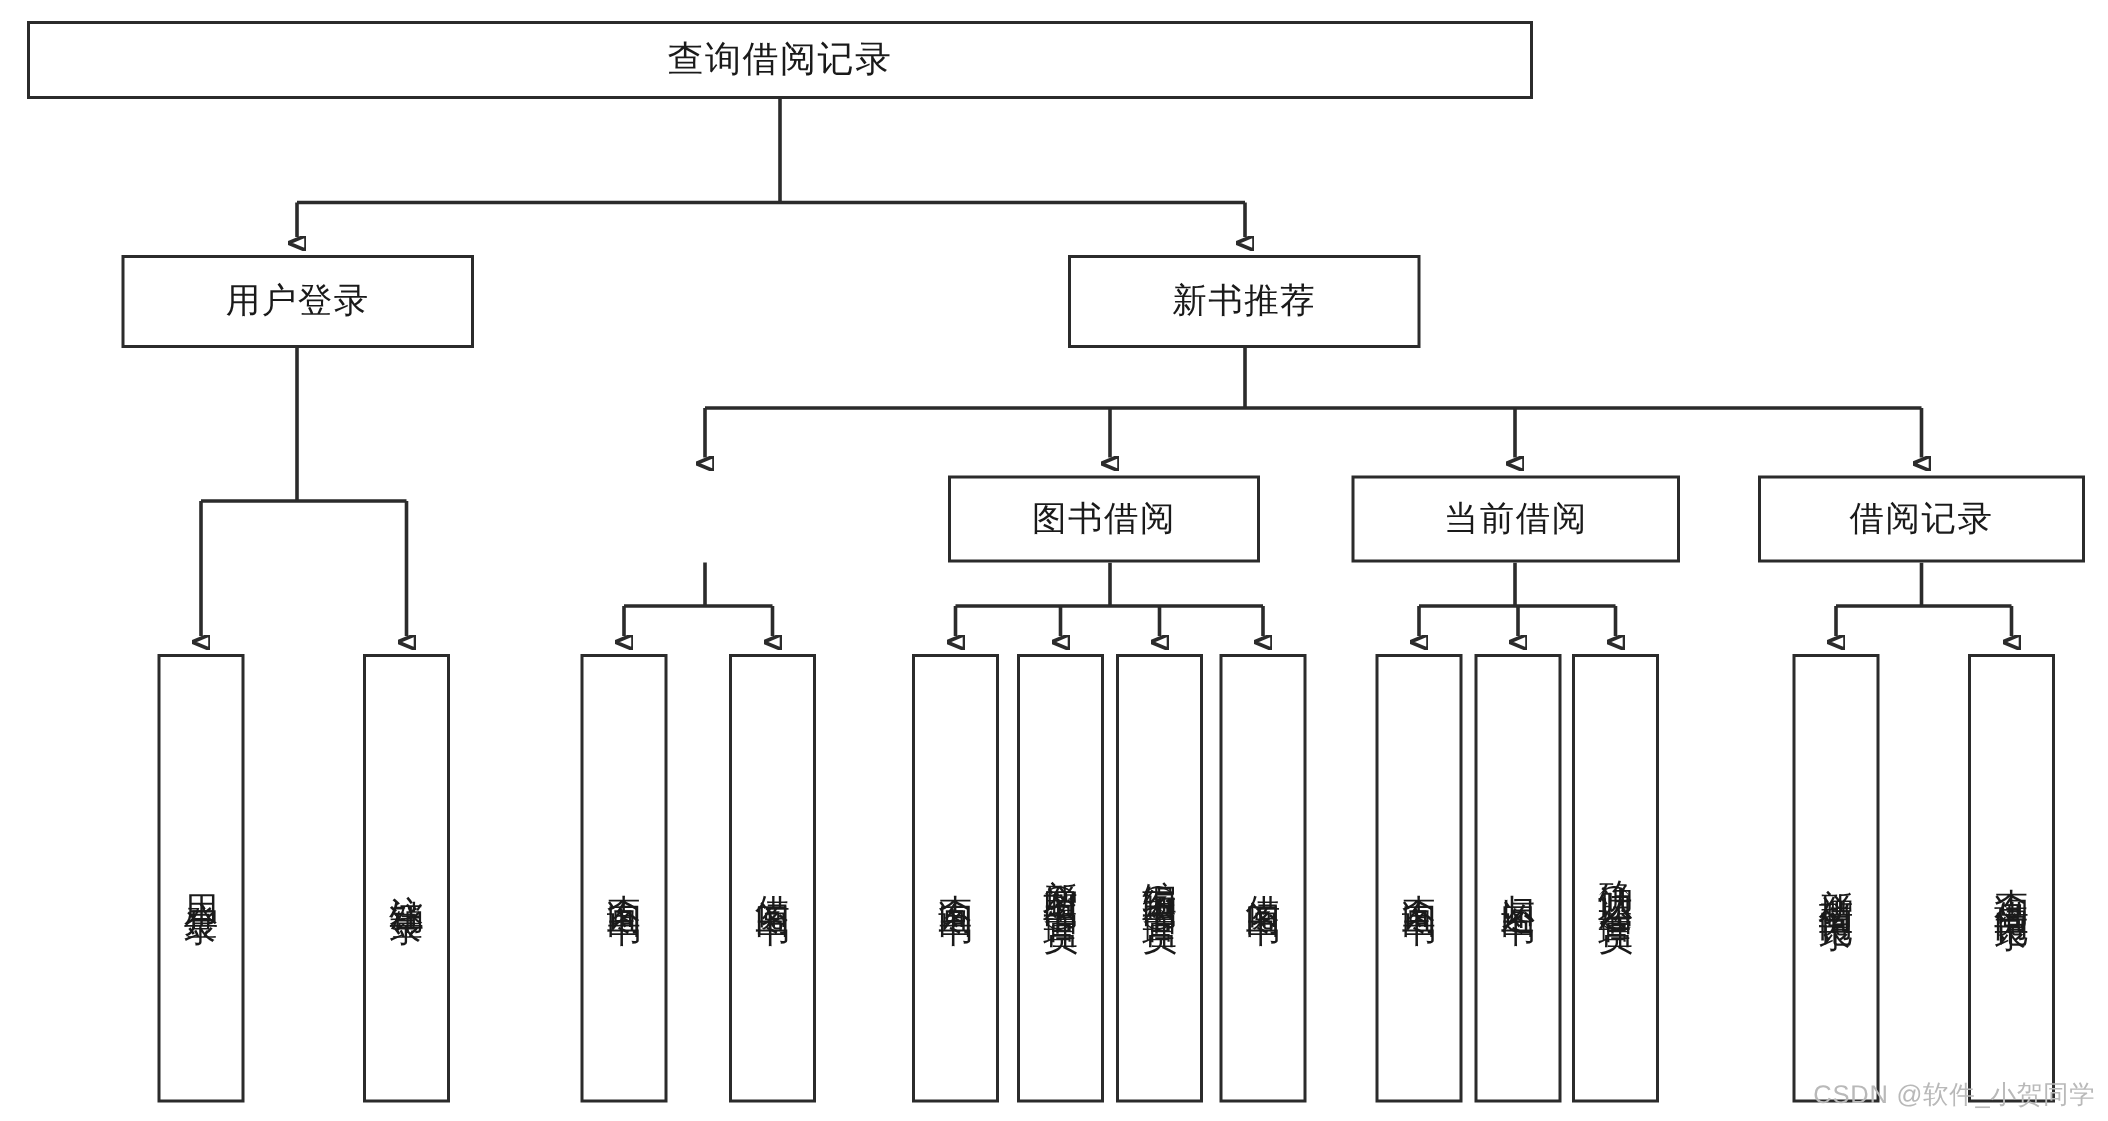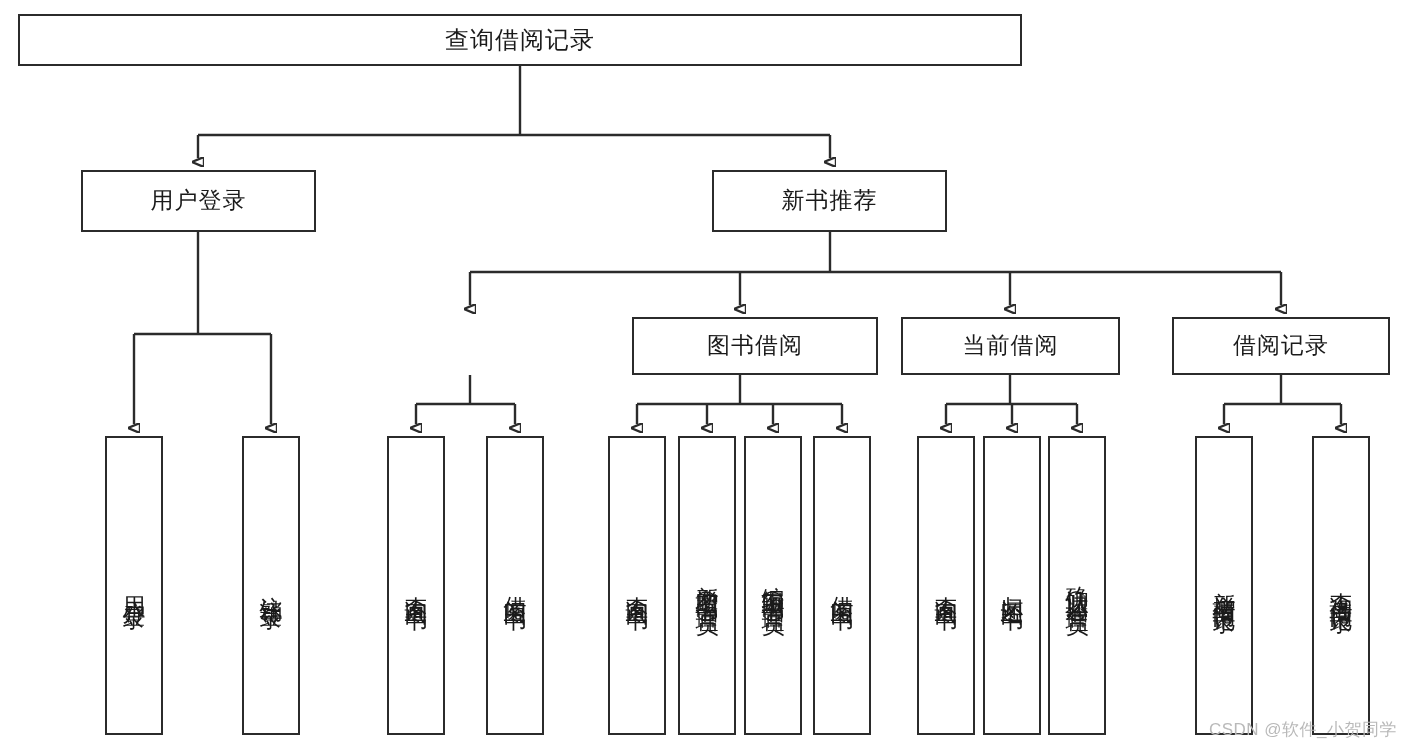--- a/index.html
+++ b/index.html
@@ -134,21 +134,21 @@
     <span class="label">查询借阅记录</span>
   </div>
 
   <div class="node horiz" style="left:81px; top:170px; width:235px; height:62px;">
     <span class="label">用户登录</span>
   </div>
   <div class="node horiz" style="left:712px; top:170px; width:235px; height:62px;">
     <span class="label">新书推荐</span>
   </div>
 
-  <div class="node horiz" style="left:632px; top:317px; width:246px; height:58px;align-items:center;">
+  <div class="node horiz" style="left:632px; top:317px; width:208px; height:58px;align-items:center;">
     <span class="label">图书借阅</span>
   </div>
   <div class="node horiz" style="left:1172px; top:317px; width:218px; height:58px;">
     <span class="label">借阅记录</span>
   </div>
   <div class="node horiz" style="left:901px; top:317px; width:219px; height:58px;">
     <span class="label">当前借阅</span>
   </div>
 
   <div class="node leaf" style="left:105px; top:436px; width:58px; height:299px;">

